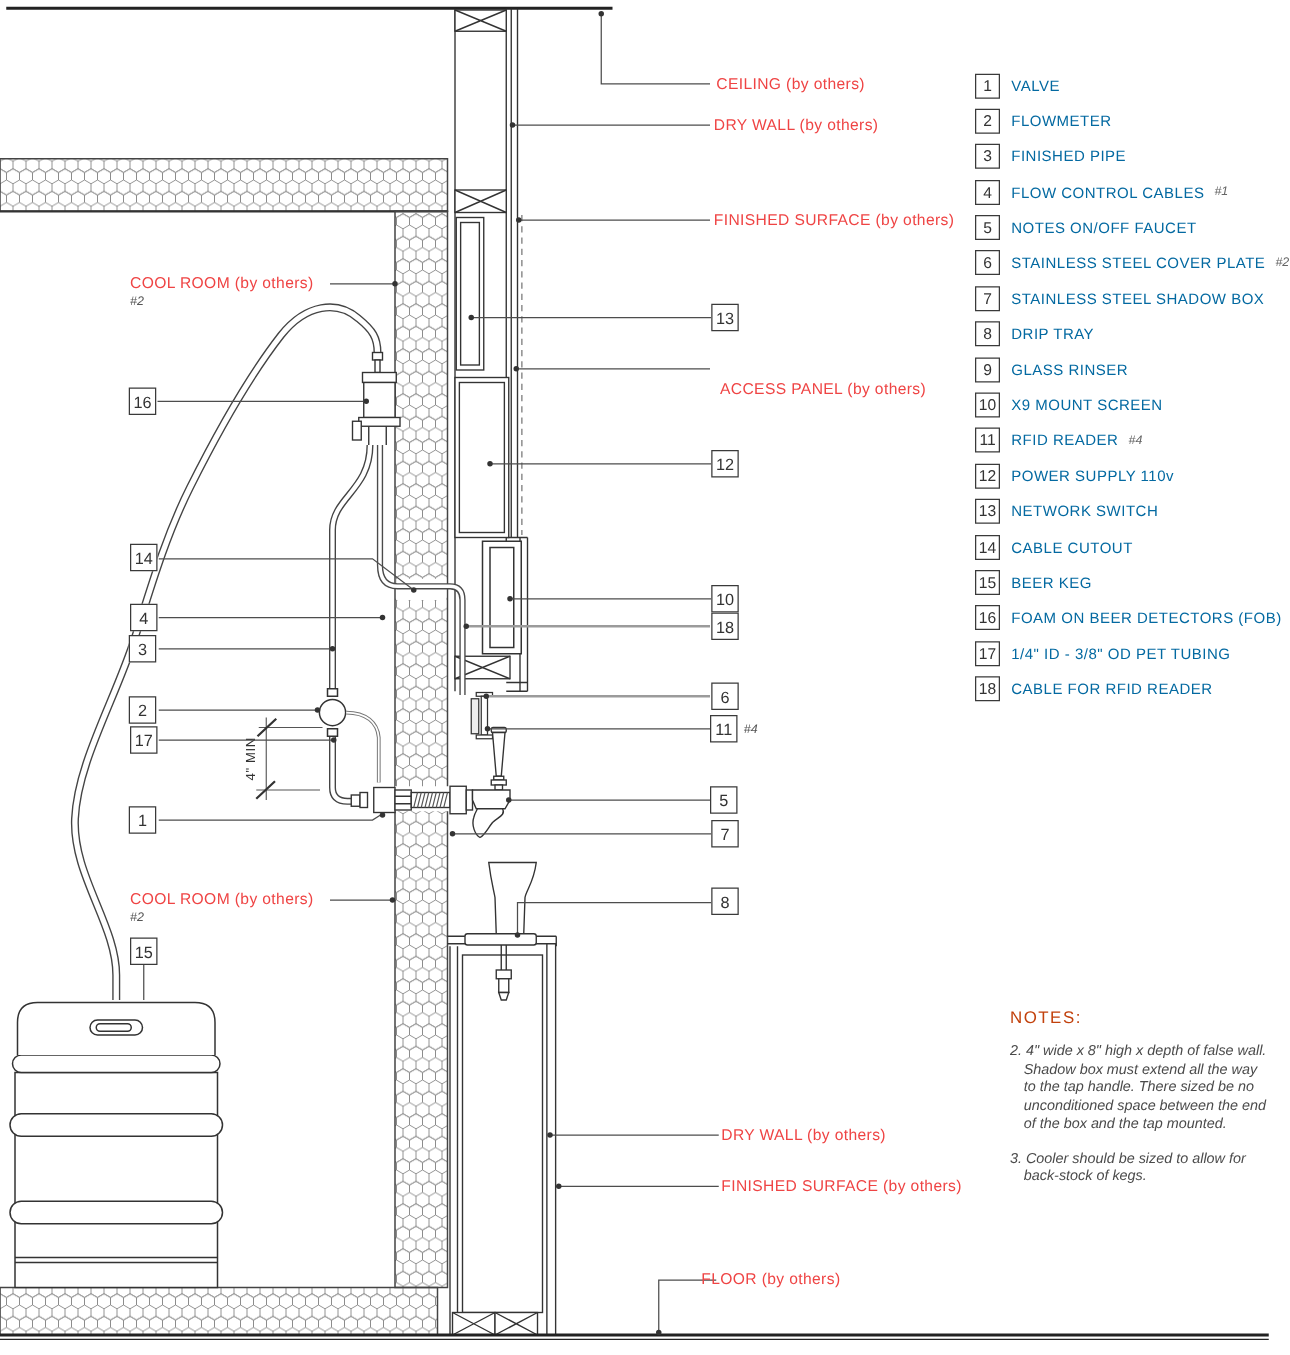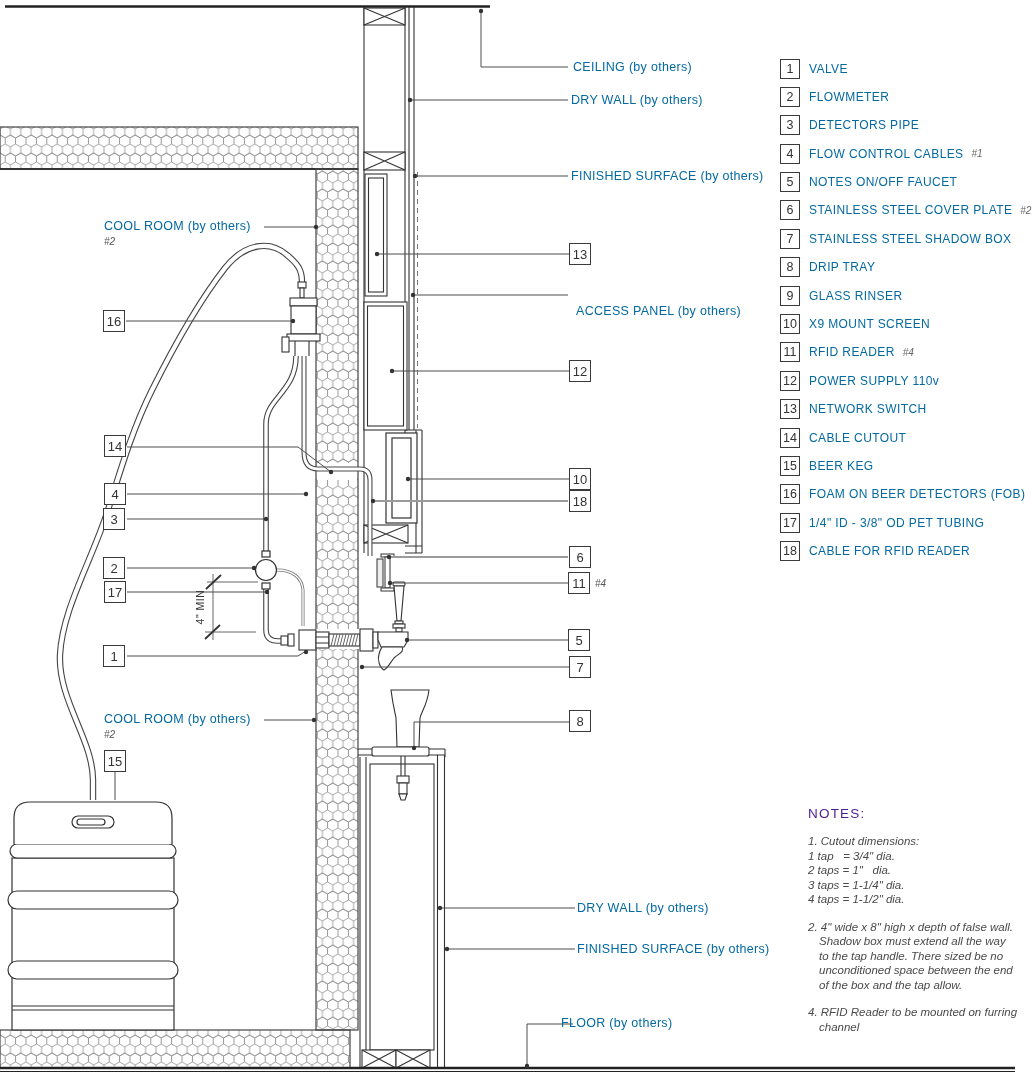--- a/index.html
+++ b/index.html
@@ -11,37 +11,37 @@
   
   .co {
     position:absolute; width:22px; height:22px; box-sizing:border-box;
     border:1.4px solid #3a3a3a; background:#fff; display:flex;
     align-items:center; justify-content:center;
     font-size:13px; color:#333;
   }
   .co-ref { position:absolute; font-style:italic; font-size:10px; color:#555; white-space:nowrap; }
   
   .lbl {
-    position:absolute; font-size:12.5px; color:#0369a1; letter-spacing:0.3px;
+    position:absolute; font-size:12.5px; color:#ef4444; letter-spacing:0.3px;
     white-space:nowrap;
   }
   .lbl-ref { position:absolute; font-style:italic; font-size:10px; color:#555; }
   
   .legend { position:absolute; left:780px; top:58px; display:flex; flex-direction:column; gap:7.4px; }
   .lrow { display:flex; align-items:center; height:21px; }
   .lbox {
     width:20px; height:20px; box-sizing:border-box; border:1.4px solid #3a3a3a;
     background:#fff; display:flex; align-items:center; justify-content:center;
     font-size:12.5px; color:#333; flex:0 0 auto;
   }
   .llabel { margin-left:9px; font-size:12px; letter-spacing:0.4px; color:#0369a1; white-space:nowrap; }
   .lref { margin-left:8px; font-style:italic; font-size:10px; color:#666; }
   
   .notes { position:absolute; left:808px; top:806px; width:222px; }
-  .notes-title { font-size:13.5px; letter-spacing:1.2px; color:#4c1d95; }
+  .notes-title { font-size:13.5px; letter-spacing:1.2px; color:#c2410c; }
   .np { margin-top:13px; }
   .nl { font-style:italic; font-size:11.5px; line-height:14.5px; color:#4a4a4a; white-space:pre; }
   .nl.ind { padding-left:11px; }
 </style>
 </head>
 <body>
 
 <div class="stage">
 
   <svg width="1032" height="1084" viewBox="0 0 1032 1084">
@@ -367,21 +367,21 @@
         <span class="llabel">VALVE</span>
         <span class="lref"></span>
       </div>
     <div class="lrow">
         <span class="lbox">2</span>
         <span class="llabel">FLOWMETER</span>
         <span class="lref"></span>
       </div>
     <div class="lrow">
         <span class="lbox">3</span>
-        <span class="llabel">DETECTORS PIPE</span>
+        <span class="llabel">FINISHED PIPE</span>
         <span class="lref"></span>
       </div>
     <div class="lrow">
         <span class="lbox">4</span>
         <span class="llabel">FLOW CONTROL CABLES</span>
         <span class="lref">#1</span>
       </div>
     <div class="lrow">
         <span class="lbox">5</span>
         <span class="llabel">NOTES ON/OFF FAUCET</span>
@@ -449,33 +449,26 @@
       </div>
     <div class="lrow">
         <span class="lbox">18</span>
         <span class="llabel">CABLE FOR RFID READER</span>
         <span class="lref"></span>
       </div>
   </div>
 
   <div class="notes">
     <div class="notes-title">NOTES:</div>
-    <div class="np">
-      <div class="nl">1. Cutout dimensions:</div>
-      <div class="nl">1 tap   = 3/4" dia.</div>
-      <div class="nl">2 taps = 1"   dia.</div>
-      <div class="nl">3 taps = 1-1/4" dia.</div>
-      <div class="nl">4 taps = 1-1/2" dia.</div>
-    </div>
     <div class="np">
       <div class="nl">2. 4" wide x 8" high x depth of false wall.</div>
       <div class="nl ind">Shadow box must extend all the way</div>
       <div class="nl ind">to the tap handle. There sized be no</div>
       <div class="nl ind">unconditioned space between the end</div>
-      <div class="nl ind">of the box and the tap allow.</div>
+      <div class="nl ind">of the box and the tap mounted.</div>
     </div>
     <div class="np">
-      <div class="nl">4. RFID Reader to be mounted on furring</div>
-      <div class="nl ind">channel</div>
+      <div class="nl">3. Cooler should be sized to allow for</div>
+      <div class="nl ind">back-stock of kegs.</div>
     </div>
   </div>
 
 </div>
 
 </body></html>

